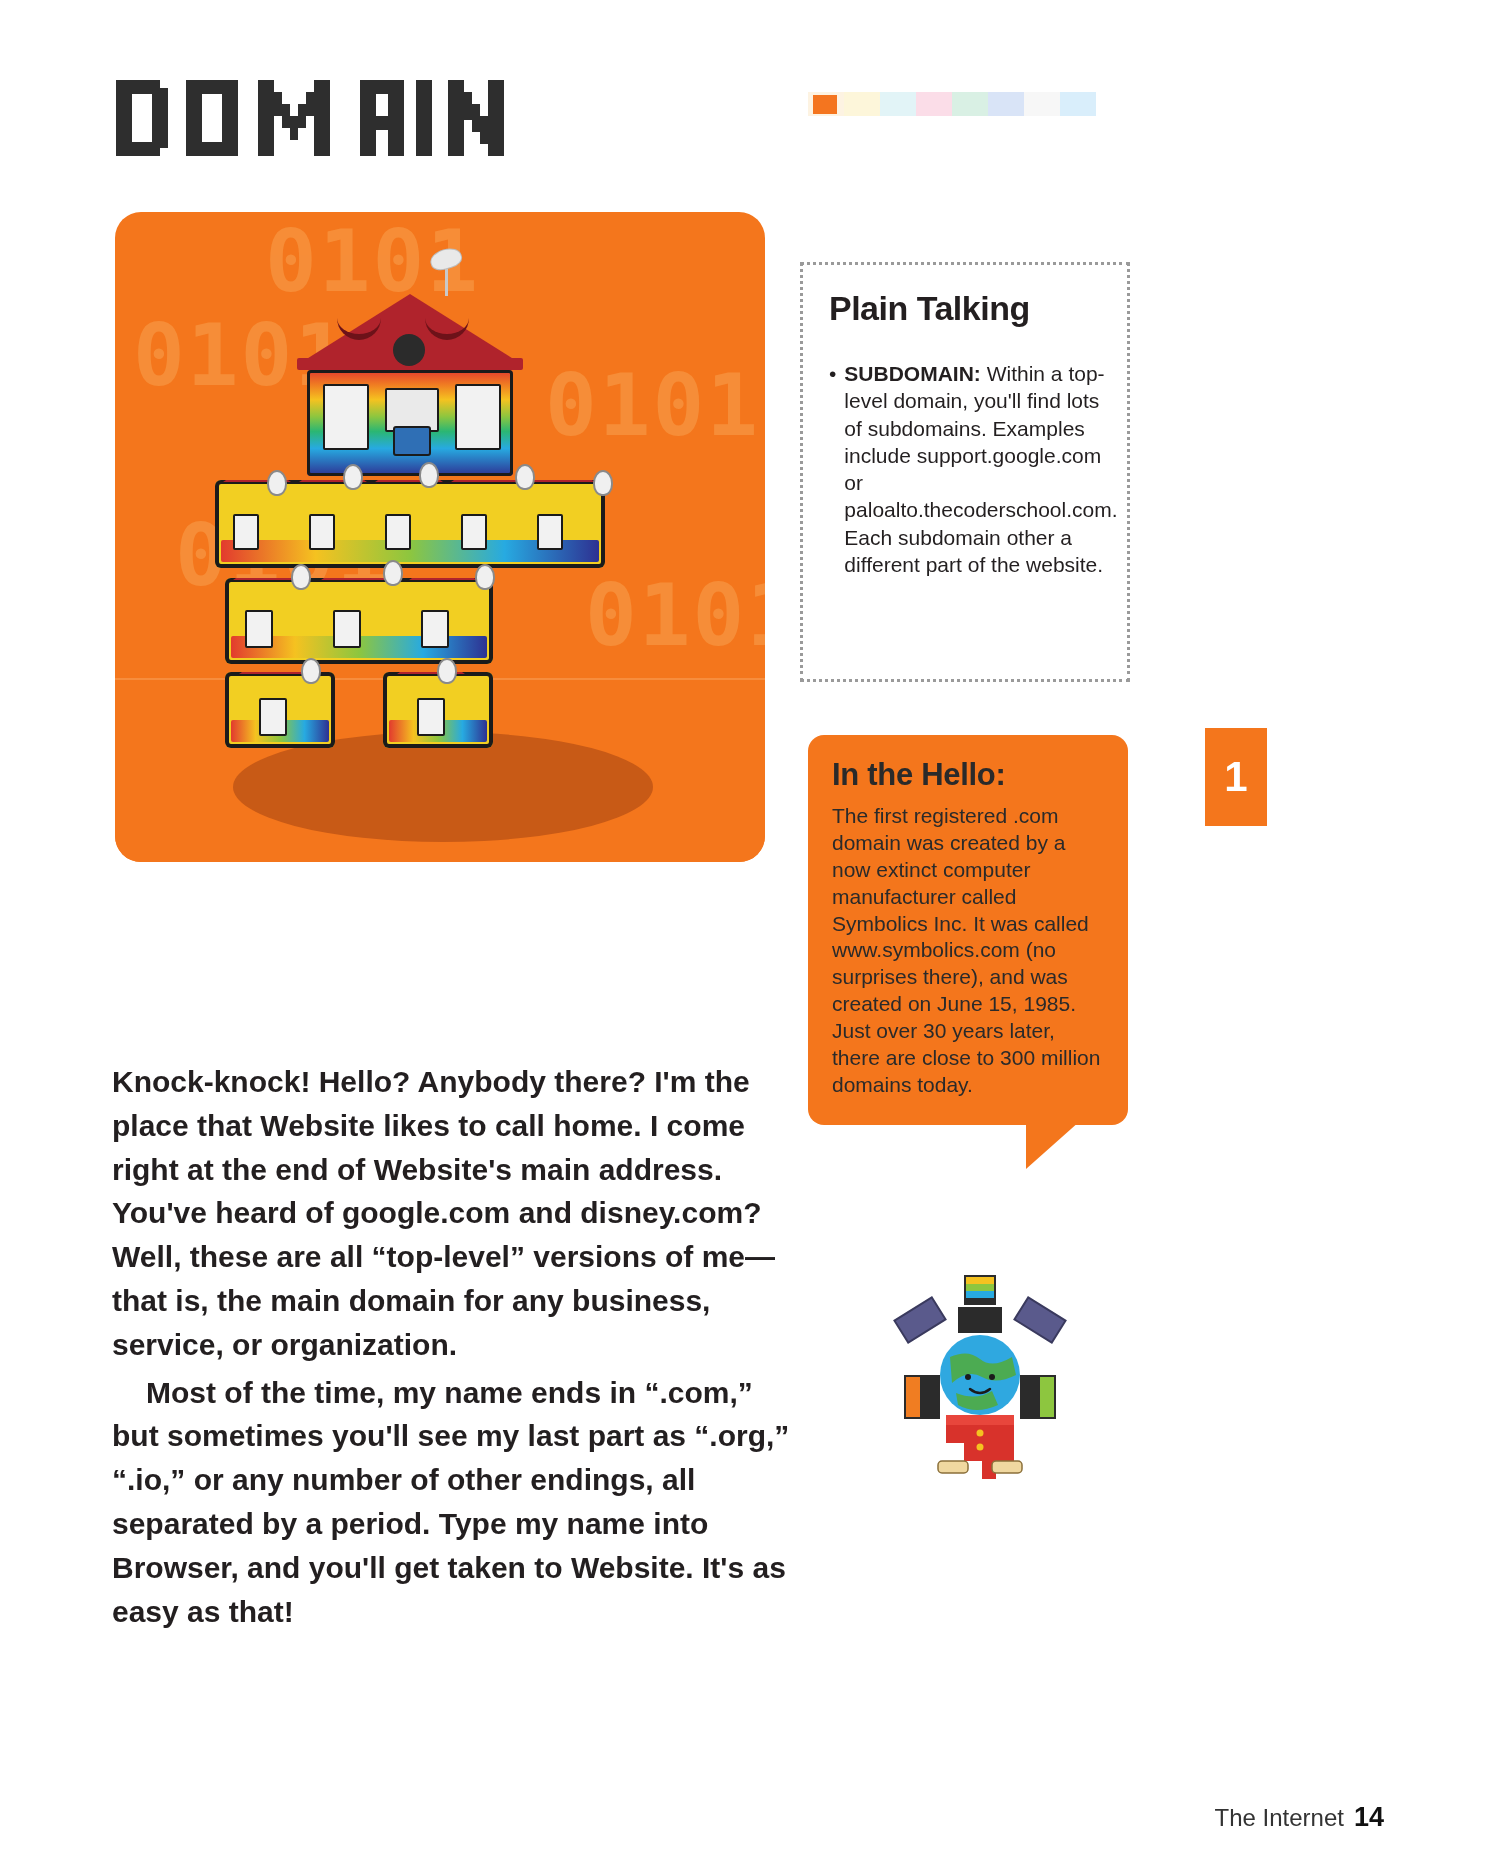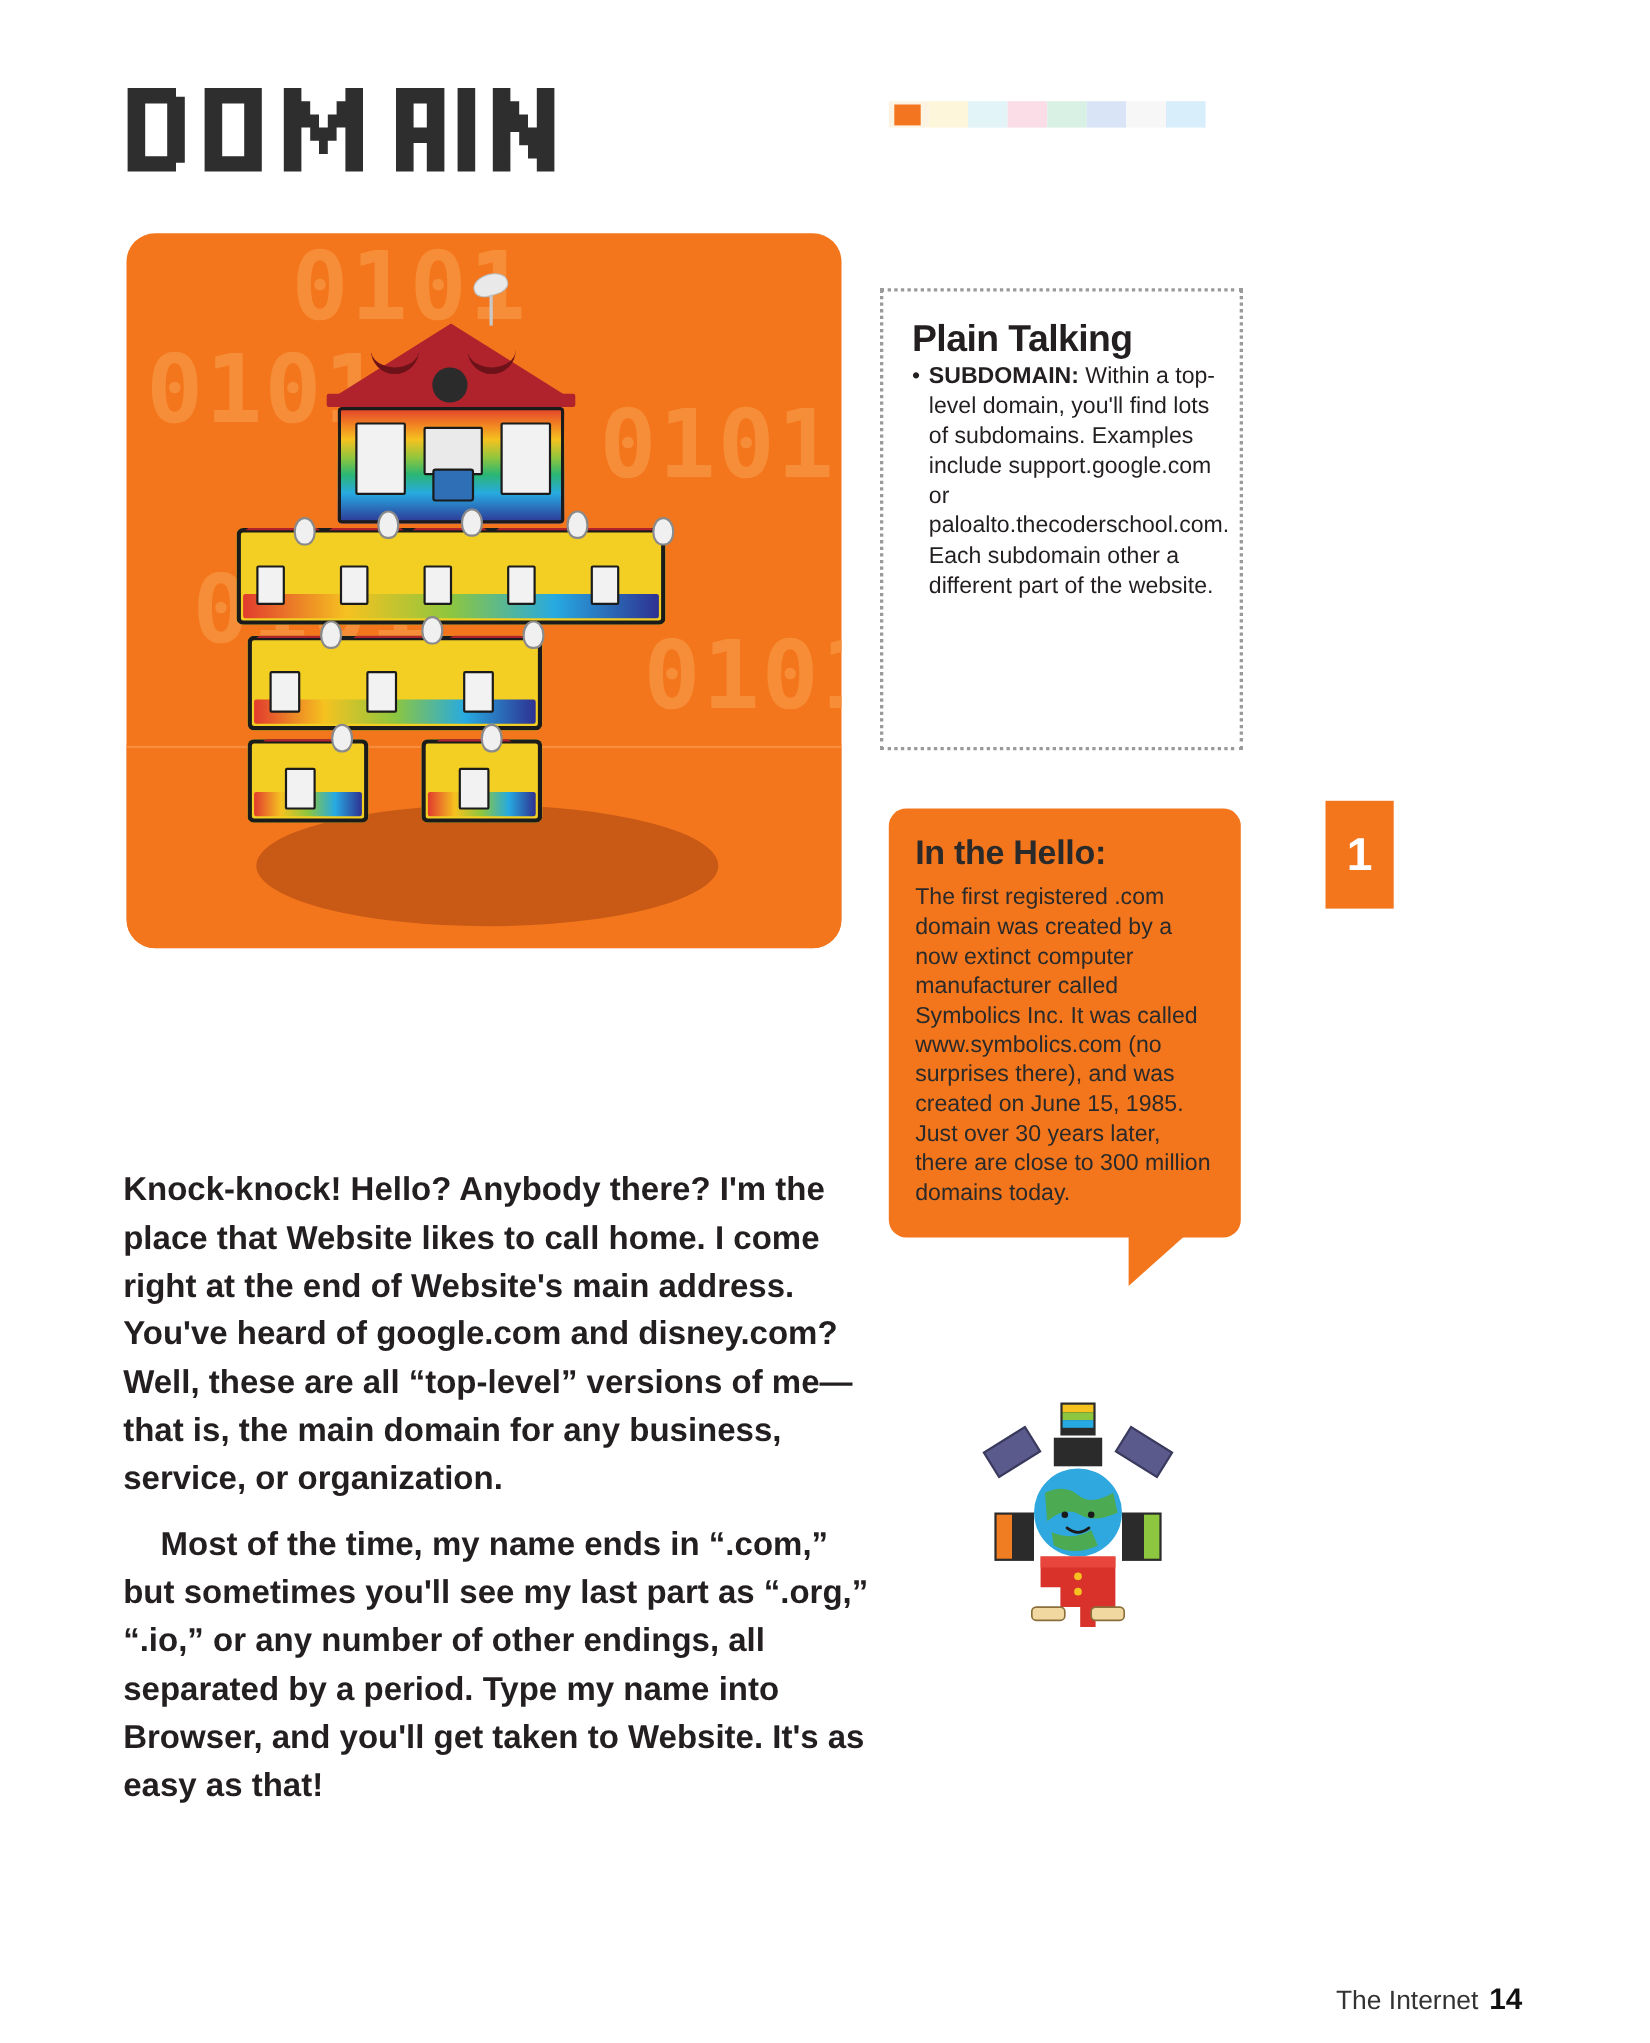--- a/index.html
+++ b/index.html
@@ -81,21 +81,21 @@
 
   .bulb{position:absolute;width:16px;height:22px;background:#f0f0f0;border:2px solid #8a8a8a;border-radius:50% 50% 45% 45%;}
 
   
   .plain-talking{
     position:absolute;left:800px;top:262px;width:330px;min-height:420px;
     border:3px dotted #9a9a9a;background:#fff;padding:24px 26px 26px 26px;
     box-sizing:border-box;
   }
   .pt-title{
-    font-size:34px;font-weight:700;color:#231f20;margin:0 0 0 0;letter-spacing:-.5px;
+    font-size:34px;font-weight:700;color:#231f20;margin:0 0 32px 0;letter-spacing:-.5px;
   }
   .pt-list{margin:0;padding:0;list-style:none;}
   .pt-item{display:flex;gap:8px;font-size:21px;line-height:1.30;color:#231f20;font-weight:300;}
   .pt-bullet{flex:0 0 auto;line-height:1.30;}
   .pt-term{font-weight:700;}
 
   
   .know-wrap{position:absolute;left:808px;top:735px;width:320px;}
   .know{
     background:#f4761c;border-radius:16px;padding:22px 24px 26px 24px;
@@ -110,21 +110,21 @@
 
   
   .mascot{position:absolute;left:880px;top:1265px;width:200px;height:220px;}
 
   
   .body-copy{
     position:absolute;left:112px;top:1060px;width:680px;
     font-size:30px;line-height:1.46;font-weight:300;color:#231f20;
   }
   .body-copy p{margin:0;font-weight:bold;}
-  .body-copy p + p{margin-top:16px;text-indent:34px;}
+  .body-copy p + p{margin-top:4px;text-indent:34px;}
 
   
   .chapter-tab{
     position:absolute;left:1205px;top:728px;width:62px;height:98px;background:#f4761c;
     display:flex;align-items:center;justify-content:center;
   }
   .chapter-tab span{font-size:42px;font-weight:700;color:#fff;}
 
   
   .footer{

